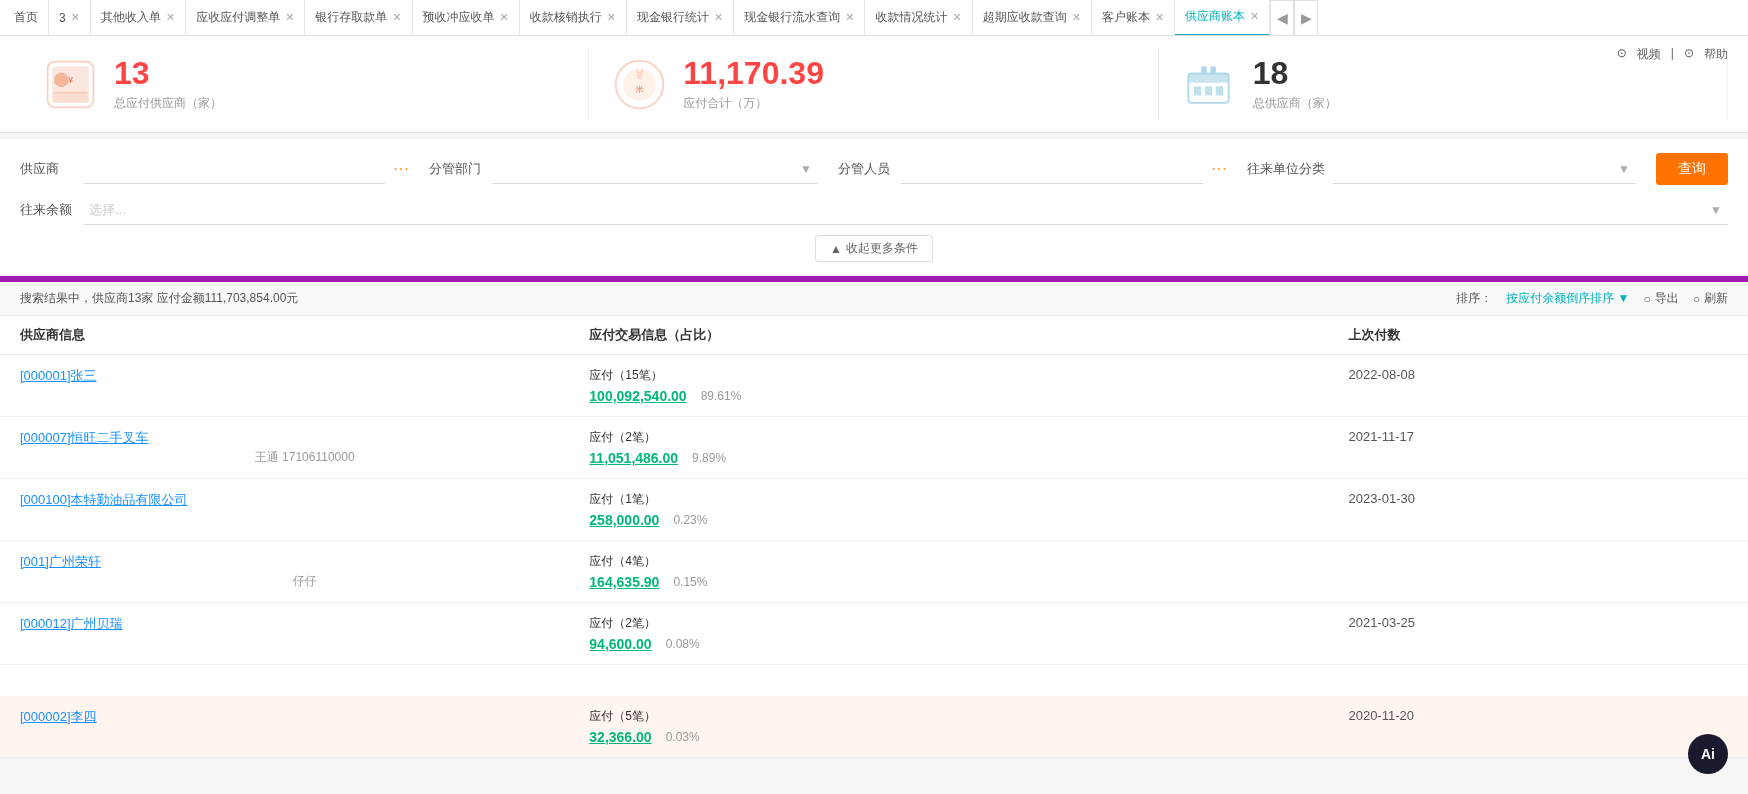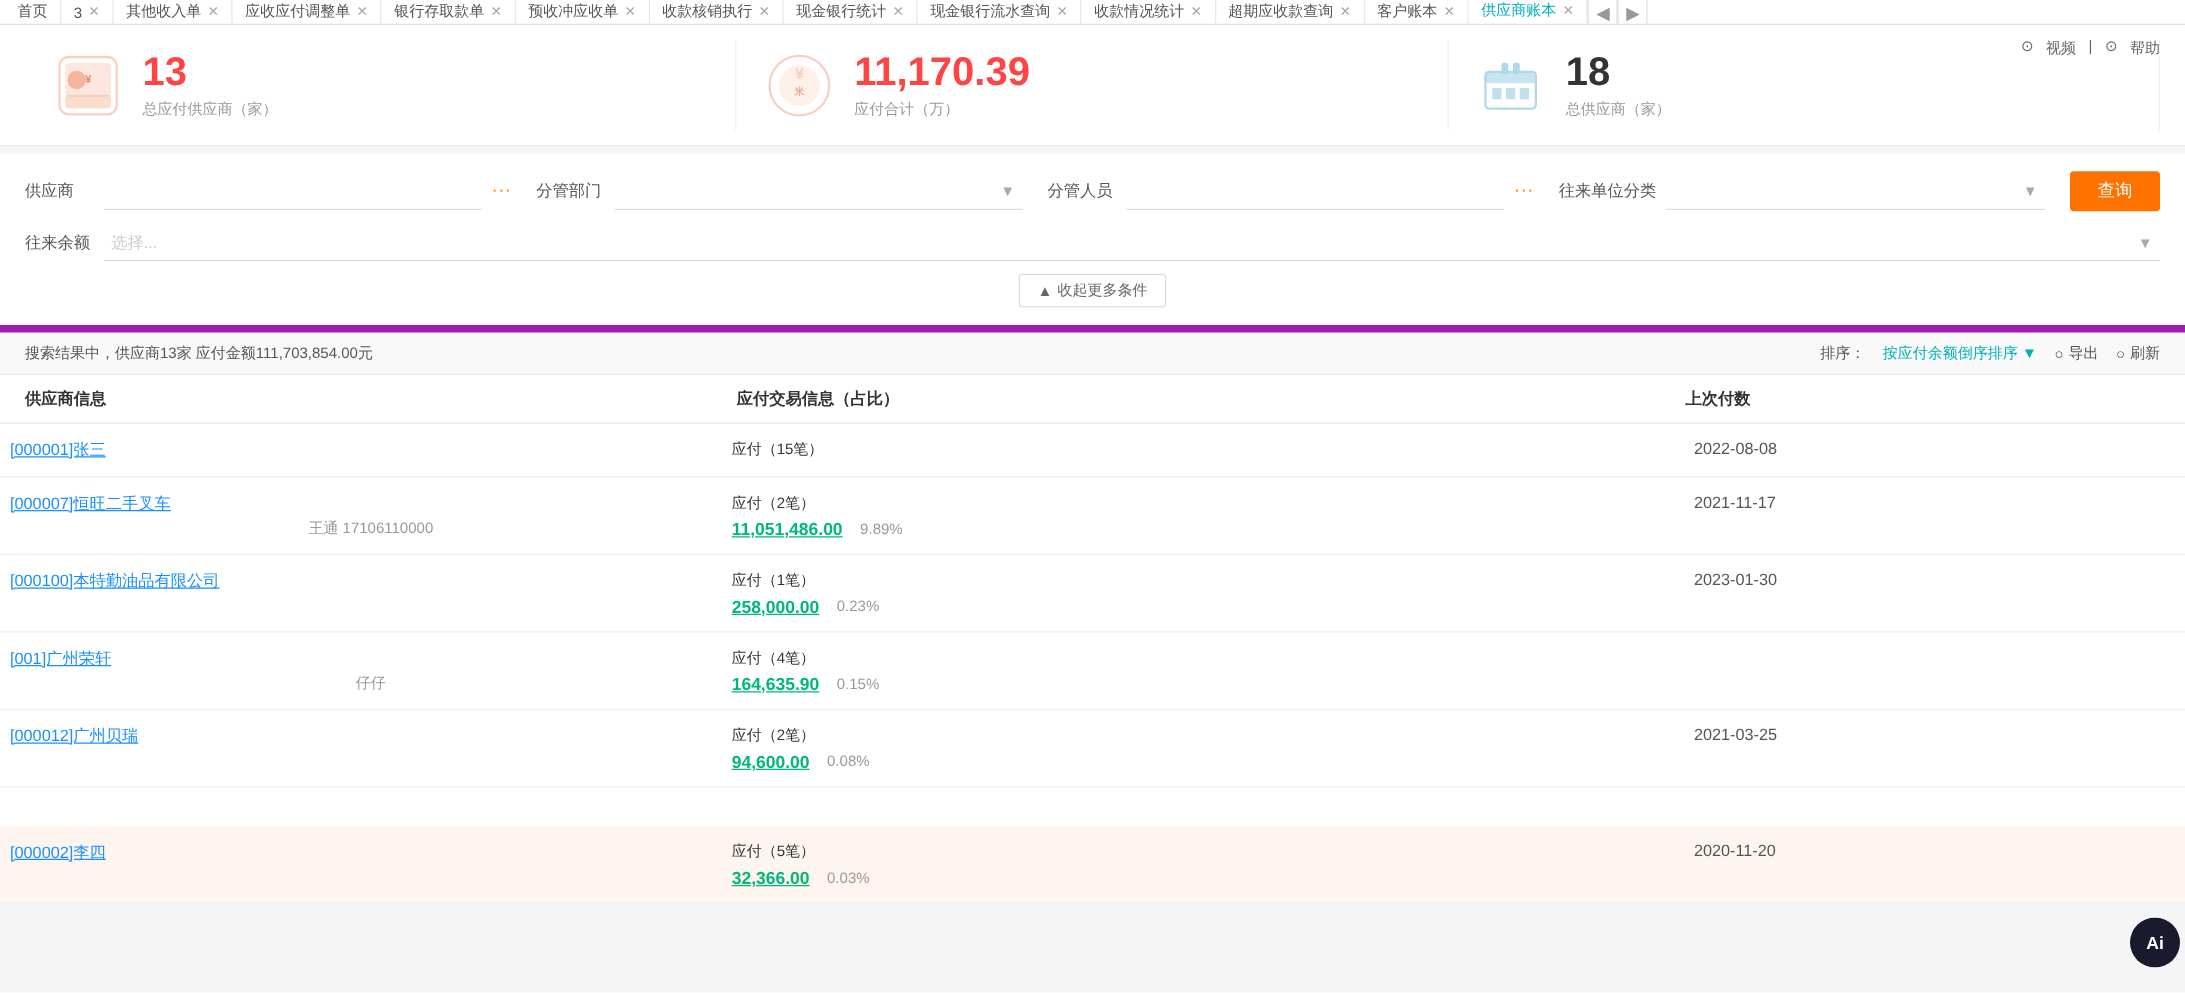--- a/index.html
+++ b/index.html
@@ -4,21 +4,21 @@
   <style>
     * { box-sizing: border-box; margin: 0; padding: 0; }
     body { font-family: 'Microsoft YaHei', Arial, sans-serif; font-size: 13px; background: #f5f5f5; color: #333; }
 
     
     .top-nav {
       display: flex;
       align-items: center;
       background: #fff;
       border-bottom: 1px solid #e0e0e0;
-      height: 20px;
+      height: 36px;
       overflow: hidden;
       padding: 0 4px;
     }
     .nav-tab {
       display: flex;
       align-items: center;
       padding: 0 10px;
       height: 36px;
       white-space: nowrap;
       cursor: pointer;
@@ -214,21 +214,21 @@
       grid-template-columns: 3fr 4fr 2fr;
       padding: 10px 20px;
       border-bottom: 1px solid #e8e8e8;
       font-size: 13px;
       font-weight: bold;
       color: #333;
     }
     .table-row {
       display: grid;
       grid-template-columns: 3fr 4fr 2fr;
-      padding: 12px 8px;
+      padding: 12px 20px;
       border-bottom: 1px solid #f0f0f0;
       font-size: 13px;
     }
     .table-row.highlighted { background: #fff5f0; margin-top: 31px; }
     .supplier-link {
       color: #1890ff;
       text-decoration: underline;
       cursor: pointer;
     }
     .supplier-sub {
@@ -456,20 +456,24 @@
     <div>应付交易信息（占比）</div>
     <div>上次付数</div>
   </div>
 
   <div class="table-row">
     <div>
       <span class="supplier-link">[000001]张三</span>
     </div>
     <div>
       <div class="pay-info-label">应付（15笔）</div>
+      <div class="pay-row">
+        <span class="pay-amount">100,092,540.00</span>
+        <span class="pay-percent">89.61%</span>
+      </div>
     </div>
     <div>
       <span class="last-pay">2022-08-08</span>
     </div>
   </div>
 
   <div class="table-row">
     <div>
       <span class="supplier-link">[000007]恒旺二手叉车</span>
       <div class="supplier-sub">王通  17106110000</div>
@@ -545,15 +549,15 @@
         <span class="pay-amount">32,366.00</span>
         <span class="pay-percent">0.03%</span>
       </div>
     </div>
     <div>
       <span class="last-pay">2020-11-20</span>
     </div>
   </div>
 </div>
 
-<div style="position:fixed; bottom:20px; right:4px; background:#1a1a2e; color:#fff; border-radius:50%; width:40px; height:40px; display:flex; align-items:center; justify-content:center; font-size:14px; font-weight:bold; cursor:pointer;">
+<div style="position:fixed; bottom:20px; right:20px; background:#1a1a2e; color:#fff; border-radius:50%; width:40px; height:40px; display:flex; align-items:center; justify-content:center; font-size:14px; font-weight:bold; cursor:pointer;">
   <span>Ai</span>
 </div>
 
 </body></html>

